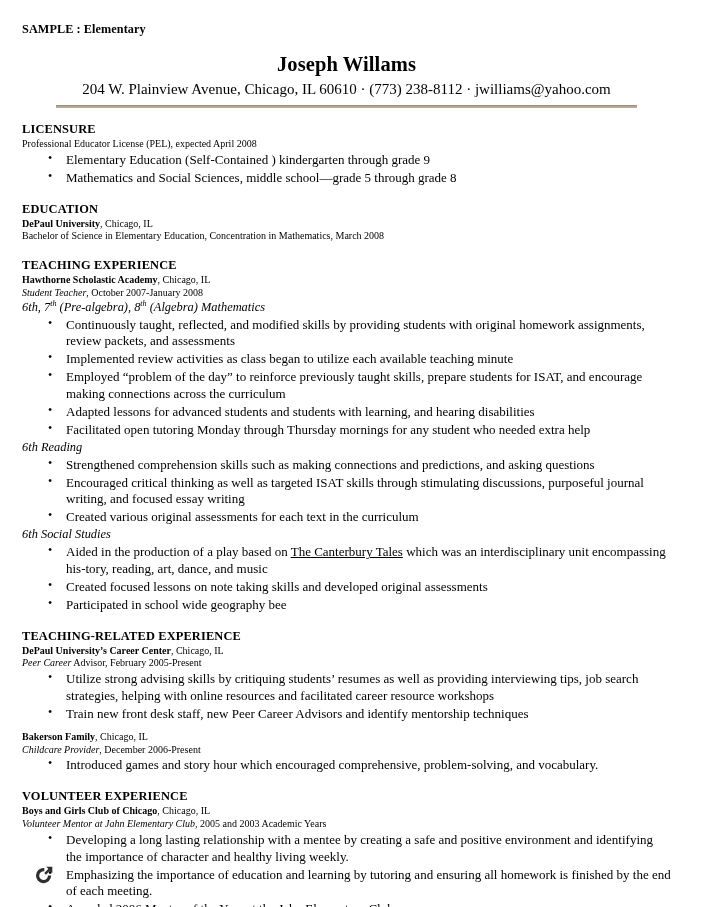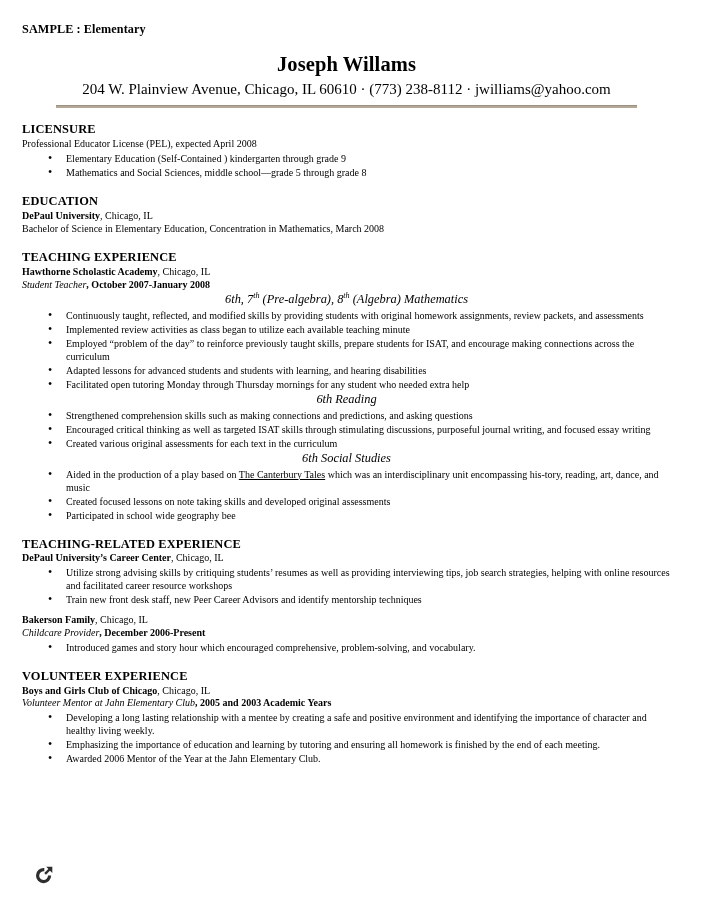--- a/index.html
+++ b/index.html
@@ -77,43 +77,42 @@
     line-height: 1.28;
     letter-spacing: 0.15px;
     margin: 0;
   }
   .line {
     font-size: 10px;
     line-height: 1.28;
     margin: 0;
   }
   .line .ital { font-style: italic; }
-  .line .reg { font-style: normal; font-weight: bold; }
+  .line .reg { font-style: normal; }
   .subhead {
     font-size: 12.4px;
     font-style: italic;
     line-height: 1.28;
     margin: 0;
-    text-align: center;
   }
   sup {
     font-size: 0.65em;
     vertical-align: super;
     line-height: 0;
   }
   .uline { text-decoration: underline; }
 
   ul.bullets {
     list-style: none;
     margin: 0;
     padding: 0;
   }
   ul.bullets > li {
     position: relative;
-    font-size: 10px;
+    font-size: 13px;
     line-height: 1.3;
     padding-left: 44px;
     margin: 1px 0 1px 0;
     text-align: left;
   }
   ul.bullets > li::before {
     content: "\2022";
     position: absolute;
     left: 26px;
     top: -1px;
@@ -188,20 +187,21 @@
         <ul class="bullets">
           <li><span>Aided in the production of a play based on </span><span class="uline">The Canterbury Tales</span><span> which was an interdisciplinary unit encompassing his-tory, reading, art, dance, and music</span></li>
           <li>Created focused lessons on note taking skills and developed original assessments</li>
           <li>Participated in school wide geography bee</li>
         </ul>
       </div>
 
       <div class="section">
         <div class="sec-head">TEACHING-RELATED EXPERIENCE</div>
         <div class="line"><b>DePaul University’s Career Center</b><span>, Chicago, IL</span></div>
+        <div class="line"><span class="ital">Peer Career</span><span class="reg"> Advisor, February 2005-Present</span></div>
         <ul class="bullets">
           <li>Utilize strong advising skills by critiquing students’ resumes as well as providing interviewing tips, job search strategies, helping with online resources and facilitated career resource workshops</li>
           <li>Train new front desk staff, new Peer Career Advisors and identify mentorship techniques</li>
         </ul>
 
         <div class="spacer-sm"></div>
 
         <div class="line"><b>Bakerson Family</b><span>, Chicago, IL</span></div>
         <div class="line"><span class="ital">Childcare Provider</span><span class="reg">, December 2006-Present</span></div>
         <ul class="bullets">

